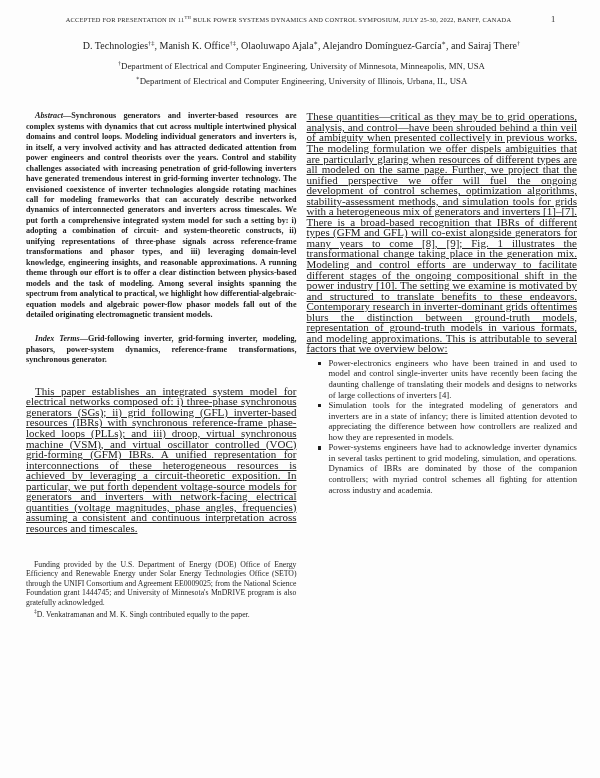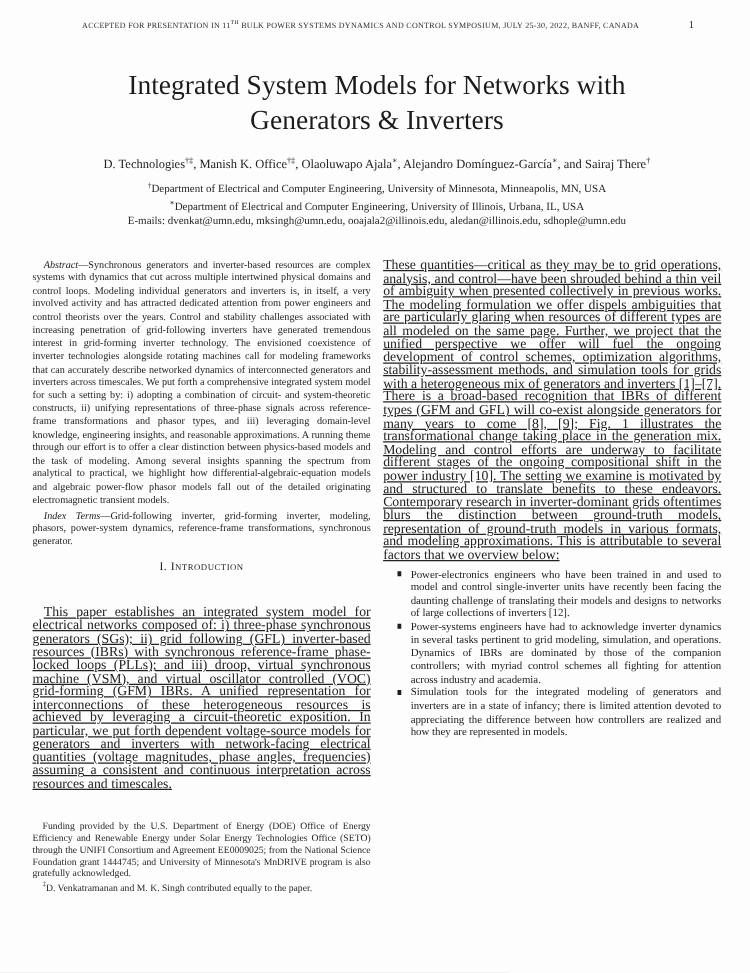--- a/index.html
+++ b/index.html
@@ -55,28 +55,28 @@
   
   .columns {
     display: flex;
     gap: 10px;
     margin-top: 24px;
   }
   .column { width: 271px; }
   .column-left { display: flex; flex-direction: column; height: 512px; }
   p { margin: 0; }
   .abstract, .index-terms {
-    font-weight: normal;
+    font-weight: bold;
     font-size: 8.15px;
     line-height: 10.45px;
     text-align: justify;
     text-indent: 9px;
     color: #1d1d1d;
   }
-  .index-terms { margin-top: 2px; }
+  .index-terms { margin-top: 14px; }
   .lead-italic { font-style: italic; }
   .section-heading {
     margin: 10px 0 6px 0;
     text-align: center;
     font-size: 9.3px;
     font-weight: normal;
     font-variant: small-caps;
     letter-spacing: 0.4px;
     color: #1d1d1d;
   }
@@ -125,55 +125,49 @@
 </head>
 <body>
 
 <div class="page">
 
   <div class="running-header">
     <div class="header-notice"><span>ACCEPTED FOR PRESENTATION IN 11</span><sup>TH</sup><span> BULK POWER SYSTEMS DYNAMICS AND CONTROL SYMPOSIUM, JULY 25-30, 2022, BANFF, CANADA</span></div>
     <div class="page-number">1</div>
   </div>
 
-  <h1 class="title">
-    <span class="title-line">Integrated System Models for Networks with</span>
-    <span class="title-line">Generators &amp; Inverters</span>
-  </h1>
 
   <div class="authors"><span>D. Technologies</span><sup>†‡</sup><span>, </span><span>Manish K. Office</span><sup>†‡</sup><span>, </span><span>Olaoluwapo Ajala</span><sup>∗</sup><span>, </span><span>Alejandro Domínguez-García</span><sup>∗</sup><span>, and </span><span>Sairaj There</span><sup>†</sup></div>
 
   <div class="affiliations">
     <div><sup>†</sup><span>Department of Electrical and Computer Engineering, University of Minnesota, Minneapolis, MN, USA</span></div>
     <div><sup>∗</sup><span>Department of Electrical and Computer Engineering, University of Illinois, Urbana, IL, USA</span></div>
-    <div>E-mails: dvenkat@umn.edu, mksingh@umn.edu, ooajala2@illinois.edu, aledan@illinois.edu, sdhople@umn.edu</div>
   </div>
 
   <div class="columns">
 
     <div class="column column-left">
       <p class="abstract"><span class="lead-italic">Abstract</span><span>—</span><span>Synchronous generators and inverter-based resources are complex systems with dynamics that cut across multiple intertwined physical domains and control loops. Modeling individual generators and inverters is, in itself, a very involved activity and has attracted dedicated attention from power engineers and control theorists over the years. Control and stability challenges associated with increasing penetration of grid-following inverters have generated tremendous interest in grid-forming inverter technology. The envisioned coexistence of inverter technologies alongside rotating machines call for modeling frameworks that can accurately describe networked dynamics of interconnected generators and inverters across timescales. We put forth a comprehensive integrated system model for such a setting by: i) adopting a combination of circuit- and system-theoretic constructs, ii) unifying representations of three-phase signals across reference-frame transformations and phasor types, and iii) leveraging domain-level knowledge, engineering insights, and reasonable approximations. A running theme through our effort is to offer a clear distinction between physics-based models and the task of modeling. Among several insights spanning the spectrum from analytical to practical, we highlight how differential-algebraic-equation models and algebraic power-flow phasor models fall out of the detailed originating electromagnetic transient models.</span></p>
 
       <p class="index-terms"><span class="lead-italic">Index Terms</span><span>—</span><span>Grid-following inverter, grid-forming inverter, modeling, phasors, power-system dynamics, reference-frame transformations, synchronous generator.</span></p>
 
-      <h2 class="section-heading"><span>I. </span><span>Introduction</span></h2>
 
       <p class="body-para indented">This paper establishes an integrated system model for electrical networks composed of: i) three-phase synchronous generators (SGs); ii) grid following (GFL) inverter-based resources (IBRs) with synchronous reference-frame phase-locked loops (PLLs); and iii) droop, virtual synchronous machine (VSM), and virtual oscillator controlled (VOC) grid-forming (GFM) IBRs. A unified representation for interconnections of these heterogeneous resources is achieved by leveraging a circuit-theoretic exposition. In particular, we put forth dependent voltage-source models for generators and inverters with network-facing electrical quantities (voltage magnitudes, phase angles, frequencies) assuming a consistent and continuous interpretation across resources and timescales.</p>
 
       <div class="footnote-block">
         <p class="footnote-para">Funding provided by the U.S. Department of Energy (DOE) Office of Energy Efficiency and Renewable Energy under Solar Energy Technologies Office (SETO) through the UNIFI Consortium and Agreement EE0009025; from the National Science Foundation grant 1444745; and University of Minnesota's MnDRIVE program is also gratefully acknowledged.</p>
         <p class="footnote-para"><sup>‡</sup><span>D. Venkatramanan and M. K. Singh contributed equally to the paper.</span></p>
       </div>
     </div>
 
     <div class="column column-right">
       <p class="body-para">These quantities—critical as they may be to grid operations, analysis, and control—have been shrouded behind a thin veil of ambiguity when presented collectively in previous works. The modeling formulation we offer dispels ambiguities that are particularly glaring when resources of different types are all modeled on the same page. Further, we project that the unified perspective we offer will fuel the ongoing development of control schemes, optimization algorithms, stability-assessment methods, and simulation tools for grids with a heterogeneous mix of generators and inverters [1]–[7]. There is a broad-based recognition that IBRs of different types (GFM and GFL) will co-exist alongside generators for many years to come [8], [9]; Fig. 1 illustrates the transformational change taking place in the generation mix. Modeling and control efforts are underway to facilitate different stages of the ongoing compositional shift in the power industry [10]. The setting we examine is motivated by and structured to translate benefits to these endeavors. Contemporary research in inverter-dominant grids oftentimes blurs the distinction between ground-truth models, representation of ground-truth models in various formats, and modeling approximations. This is attributable to several factors that we overview below:</p>
 
       <ul class="bullet-list">
-        <li><span class="bullet-marker"></span><span class="bullet-text">Power-electronics engineers who have been trained in and used to model and control single-inverter units have recently been facing the daunting challenge of translating their models and designs to networks of large collections of inverters [12].</span></li>
+        <li><span class="bullet-marker"></span><span class="bullet-text">Power-electronics engineers who have been trained in and used to model and control single-inverter units have recently been facing the daunting challenge of translating their models and designs to networks of large collections of inverters [4].</span></li>
+        <li><span class="bullet-marker"></span><span class="bullet-text">Simulation tools for the integrated modeling of generators and inverters are in a state of infancy; there is limited attention devoted to appreciating the difference between how controllers are realized and how they are represented in models.</span></li>
         <li><span class="bullet-marker"></span><span class="bullet-text">Power-systems engineers have had to acknowledge inverter dynamics in several tasks pertinent to grid modeling, simulation, and operations. Dynamics of IBRs are dominated by those of the companion controllers; with myriad control schemes all fighting for attention across industry and academia.</span></li>
-        <li><span class="bullet-marker"></span><span class="bullet-text">Simulation tools for the integrated modeling of generators and inverters are in a state of infancy; there is limited attention devoted to appreciating the difference between how controllers are realized and how they are represented in models.</span></li>
       </ul>
     </div>
 
   </div>
 
 </div>
 
 </body></html>

